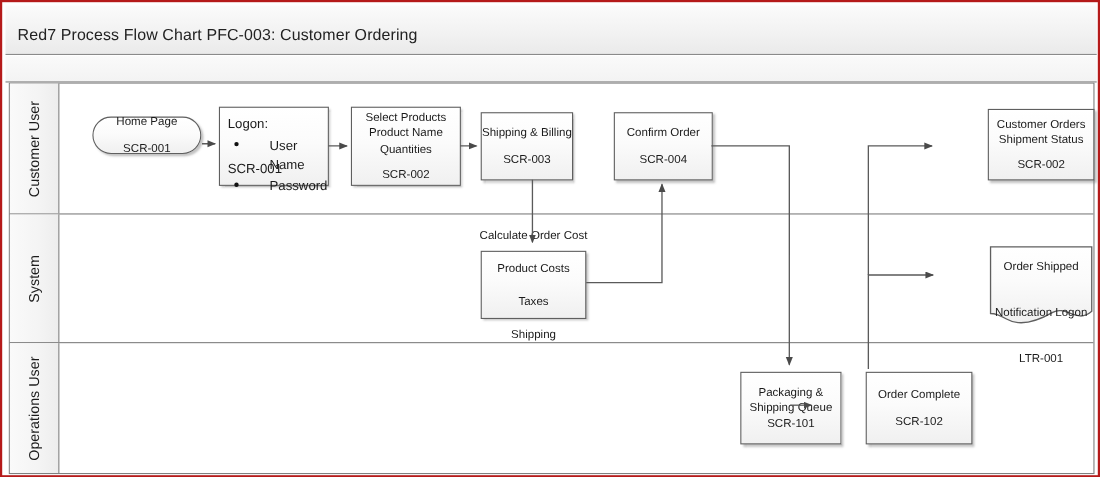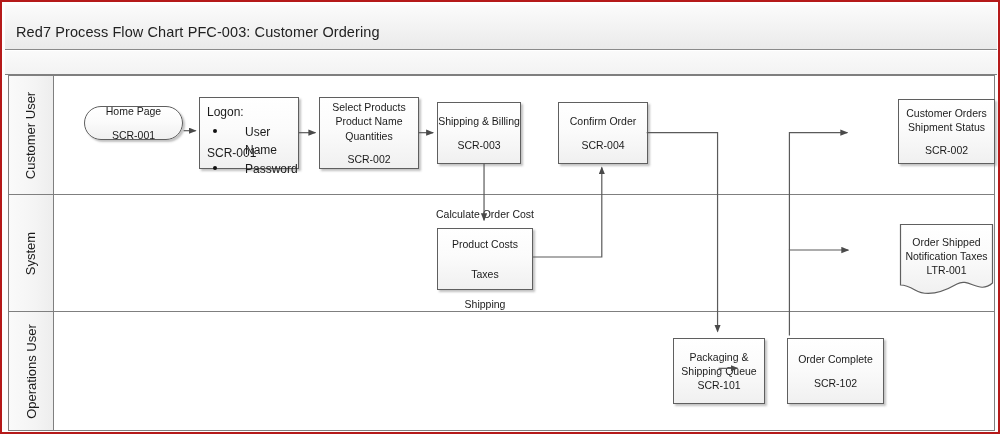--- a/index.html
+++ b/index.html
@@ -71,21 +71,21 @@
   .shape.rounded{border-radius:26px;}
 
   
   .doc{
     position:absolute;box-sizing:border-box;
     font-size:10.5px;color:#1b1b1b;line-height:1.35;text-align:center;
   }
   .doc .doc-svg{position:absolute;left:0;top:0;width:100%;height:100%;}
   .doc .doc-txt{
     position:absolute;left:0;right:0;top:12px;
-    display:flex;flex-direction:column;align-items:center;
+    display:flex;flex-direction:column;align-items:center;gap:28px;
   }
 
   
   .listbox{
     position:absolute;box-sizing:border-box;
     background:linear-gradient(180deg,#ffffff 0%,#fbfbfb 45%,#f0f0f0 100%);
     border:1px solid #5f5f5f;
     box-shadow:2px 2px 2px rgba(120,120,120,.45);
     font-size:12px;color:#1b1b1b;line-height:1.4;
     padding:6px 0 0 7px;
@@ -180,21 +180,21 @@
               <linearGradient id="dg" x1="0" y1="0" x2="0" y2="1">
                 <stop offset="0%" stop-color="#ffffff"></stop>
                 <stop offset="45%" stop-color="#fbfbfb"></stop>
                 <stop offset="100%" stop-color="#f0f0f0"></stop>
               </linearGradient>
             </defs>
             <path d="M1.5,1.5 H93.5 V60 C80,72 70,54 58,61 C44,69 28,74 16,67 C9,63 5,62 1.5,62 Z" fill="url(#dg)" stroke="#5f5f5f" stroke-width="1.2"></path>
           </svg>
           <div class="doc-txt">
             <span class="ln">Order Shipped</span>
-            <span class="ln">Notification Taxes</span>
+            <span class="ln">Notification Logon</span>
             <span class="code">LTR-001</span>
           </div>
         </div>
 
       </div>
     </div>
 
     <div class="lane" style="top:235px;height:119px;">
       <div class="lane-head">
         <span>Operations User</span>

